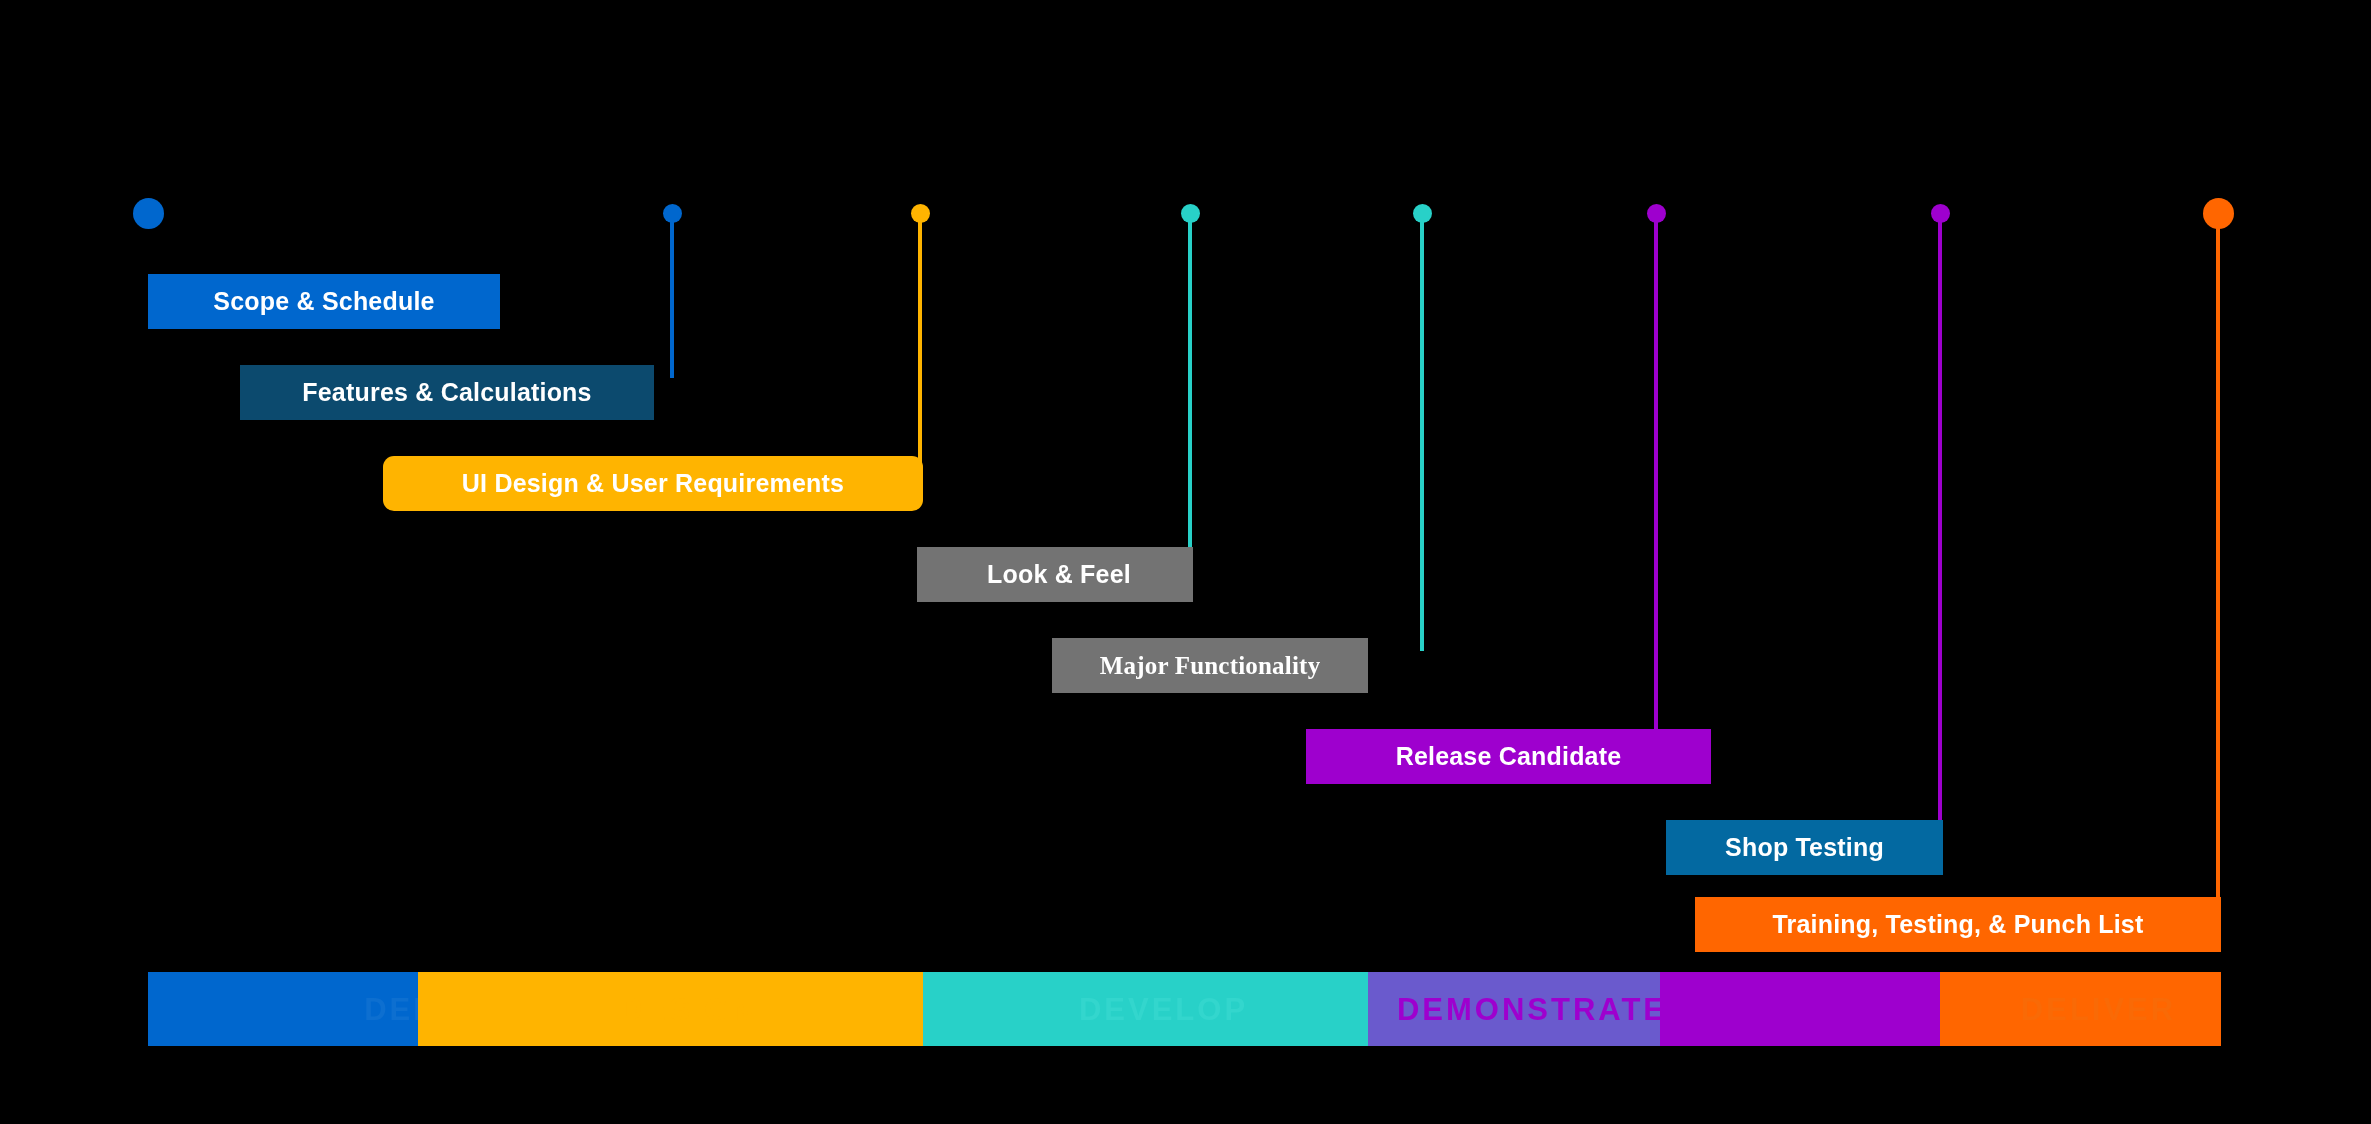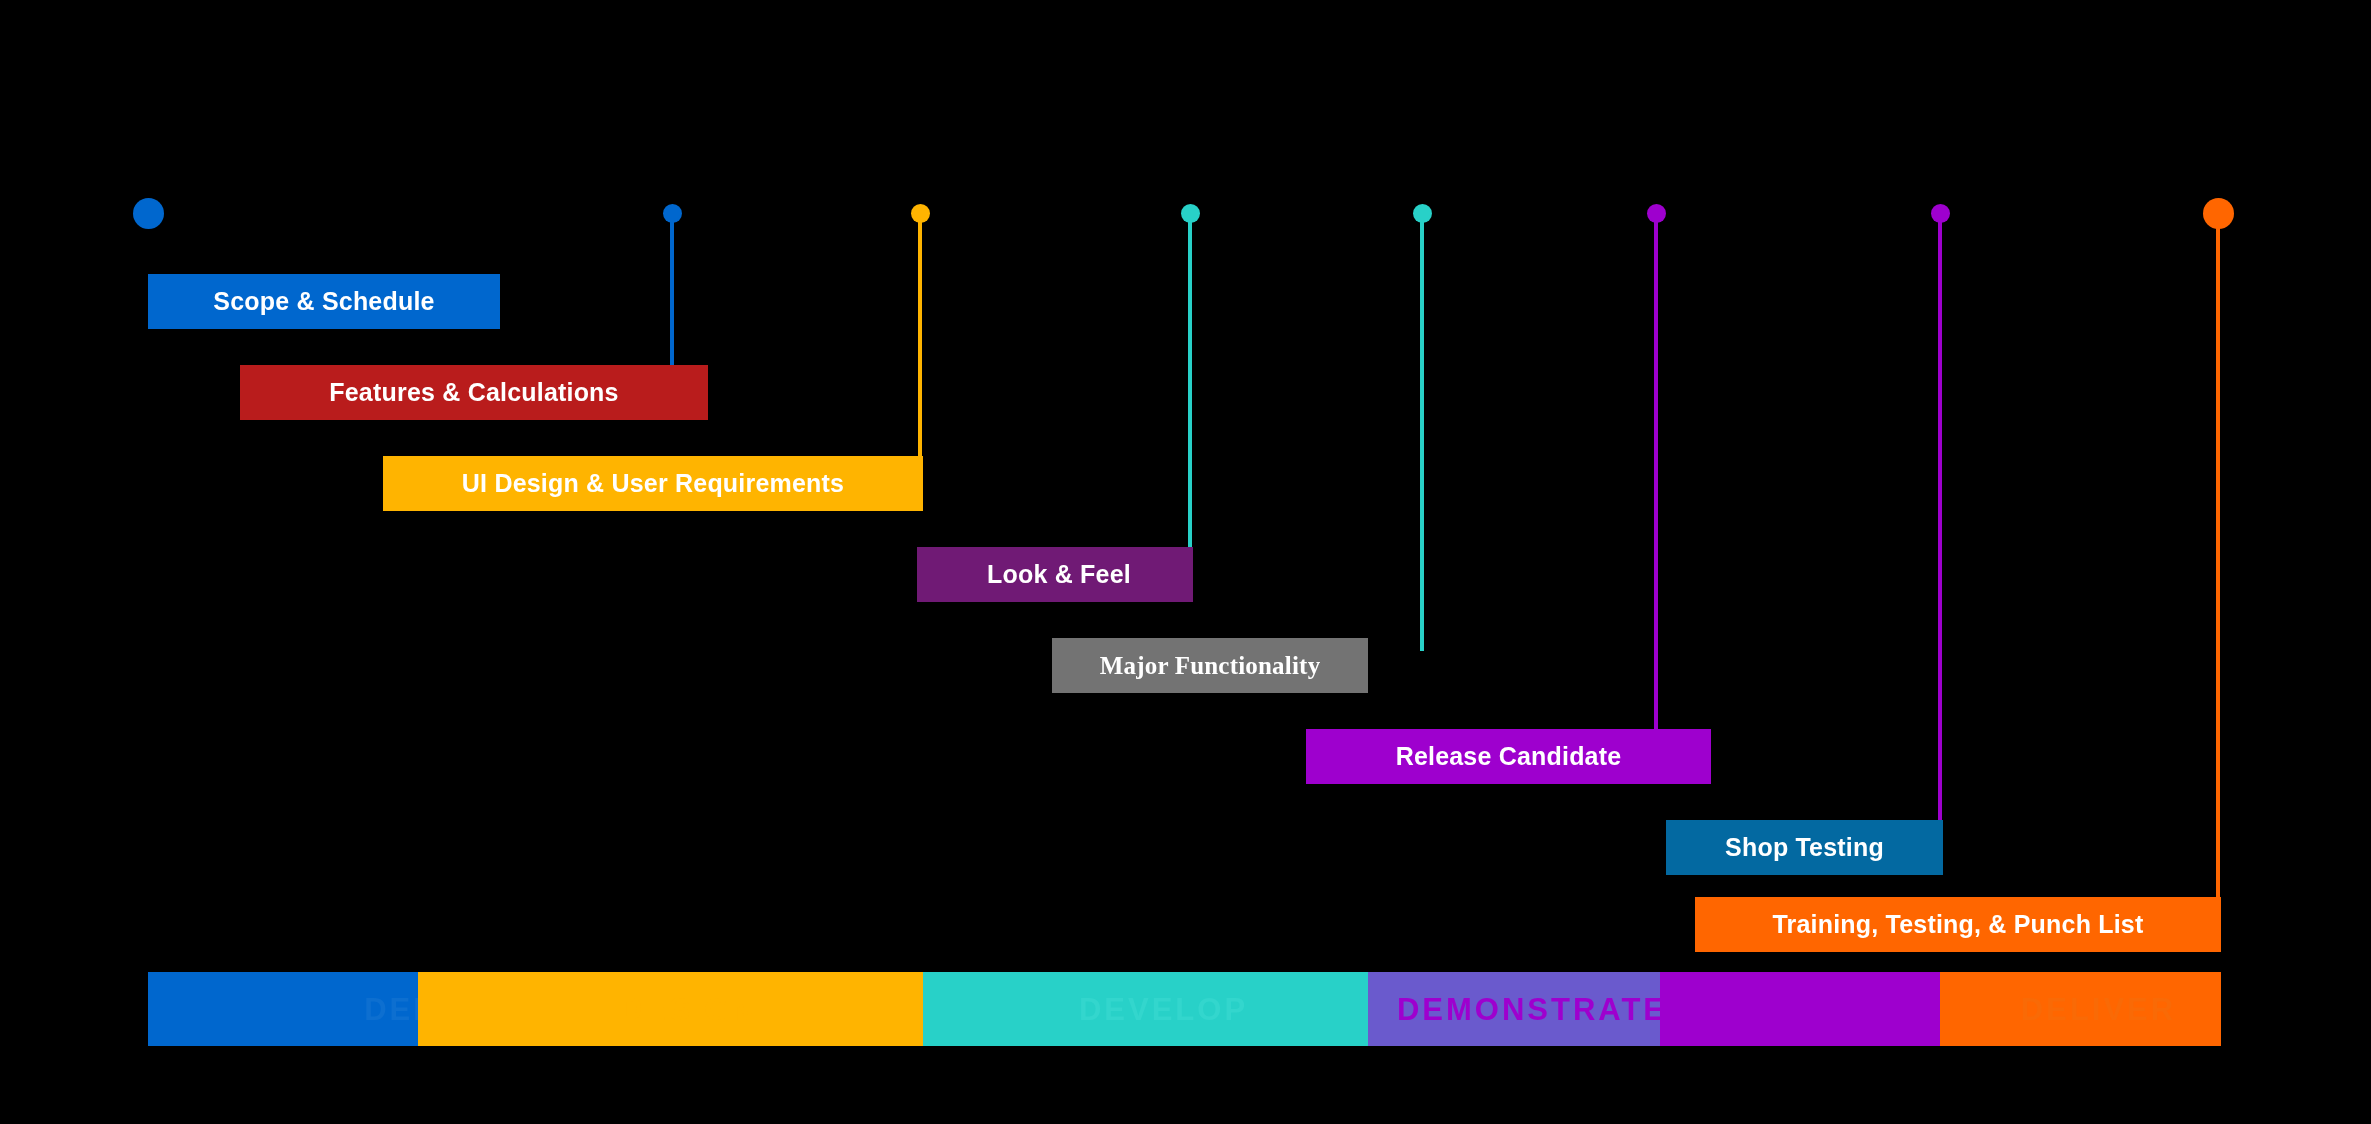--- a/index.html
+++ b/index.html
@@ -77,31 +77,31 @@
     </div>
     <div class="phase-band" style="left: 1660px; top: 972px; width: 280px; height: 74px; background: rgb(158, 0, 206); z-index: 9;"></div>
     <div class="phase-band" style="left: 1940px; top: 972px; width: 281px; height: 74px; background: rgb(255, 102, 0); z-index: 10;">
       <span class="phase-label" style="color: rgb(249, 106, 6);">DELIVER</span>
     </div>
     <div class="task-bar" style="left: 148px; top: 232px; width: 352px; height: 55px; background: rgb(0, 103, 206); z-index: 30;">
       <span class="task-label">Scope &amp; Schedule</span>
     </div>
     <div class="milestone-dot" style="left: 132.5px; top: 197.5px; width: 31px; height: 31px; background: rgb(0, 103, 206); z-index: 40;"></div>
     <div class="connector" style="left: 670px; top: 213px; width: 4px; height: 165px; background: rgb(0, 103, 206); z-index: 20;"></div>
-    <div class="task-bar" style="left: 240px; top: 323px; width: 468px; height: 55px; background: #b91c1c; z-index: 30;">
+    <div class="task-bar" style="left: 240px; top: 323px; width: 414px; height: 55px; background: #0c4a6e; z-index: 30;">
       <span class="task-label">Features &amp; Calculations</span>
     </div>
     <div class="milestone-dot" style="left: 662.5px; top: 203.5px; width: 19px; height: 19px; background: rgb(0, 103, 206); z-index: 40;"></div>
     <div class="connector" style="left: 918px; top: 213px; width: 4px; height: 256px; background: rgb(255, 180, 0); z-index: 20;"></div>
-    <div class="task-bar" style="left: 383px; top: 414px; width: 540px; height: 55px; background: rgb(255, 180, 0); z-index: 30;">
+    <div class="task-bar" style="left: 383px; top: 414px; width: 540px; height: 55px; background: rgb(255, 180, 0); z-index: 30; border-radius: 11px;">
       <span class="task-label">UI Design &amp; User Requirements</span>
     </div>
     <div class="milestone-dot" style="left: 910.5px; top: 203.5px; width: 19px; height: 19px; background: rgb(255, 180, 0); z-index: 40;"></div>
     <div class="connector" style="left: 1188px; top: 213px; width: 4px; height: 347px; background: rgb(40, 209, 200); z-index: 20;"></div>
-    <div class="task-bar" style="left: 917px; top: 505px; width: 276px; height: 55px; background: #701a75; z-index: 30; padding-left: 8px;">
+    <div class="task-bar" style="left: 917px; top: 505px; width: 276px; height: 55px; background: #737373; z-index: 30; padding-left: 8px;">
       <span class="task-label">Look &amp; Feel</span>
     </div>
     <div class="milestone-dot" style="left: 1180.5px; top: 203.5px; width: 19px; height: 19px; background: rgb(40, 209, 200); z-index: 40;"></div>
     <div class="connector" style="left: 1420px; top: 213px; width: 4px; height: 438px; background: rgb(40, 209, 200); z-index: 20;"></div>
     <div class="task-bar" style="left: 1052px; top: 596px; width: 316px; height: 55px; background: #737373; z-index: 30; font-family: Liberation Serif, serif;">
       <span class="task-label">Major Functionality</span>
     </div>
     <div class="milestone-dot" style="left: 1412.5px; top: 203.5px; width: 19px; height: 19px; background: rgb(40, 209, 200); z-index: 40;"></div>
     <div class="connector" style="left: 1654px; top: 213px; width: 4px; height: 529px; background: rgb(158, 0, 206); z-index: 20;"></div>
     <div class="task-bar" style="left: 1306px; top: 687px; width: 405px; height: 55px; background: rgb(158, 0, 206); z-index: 30;">

